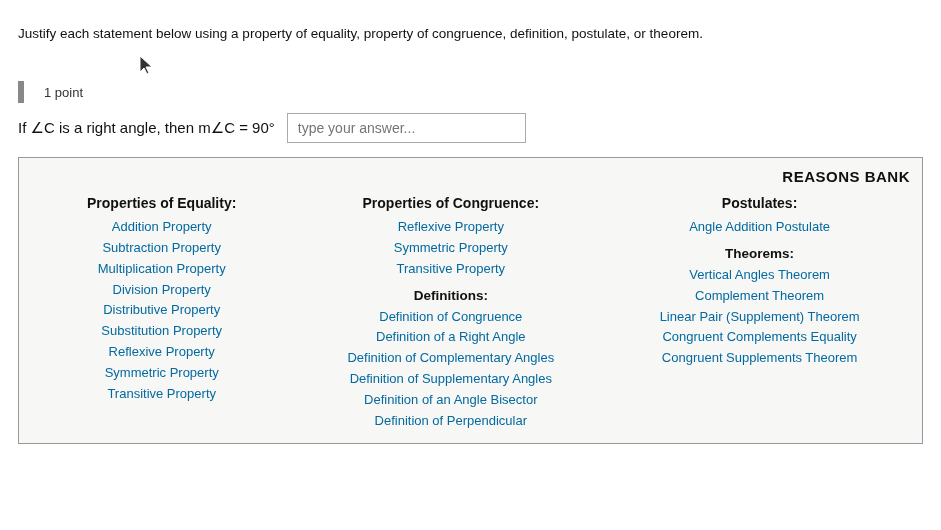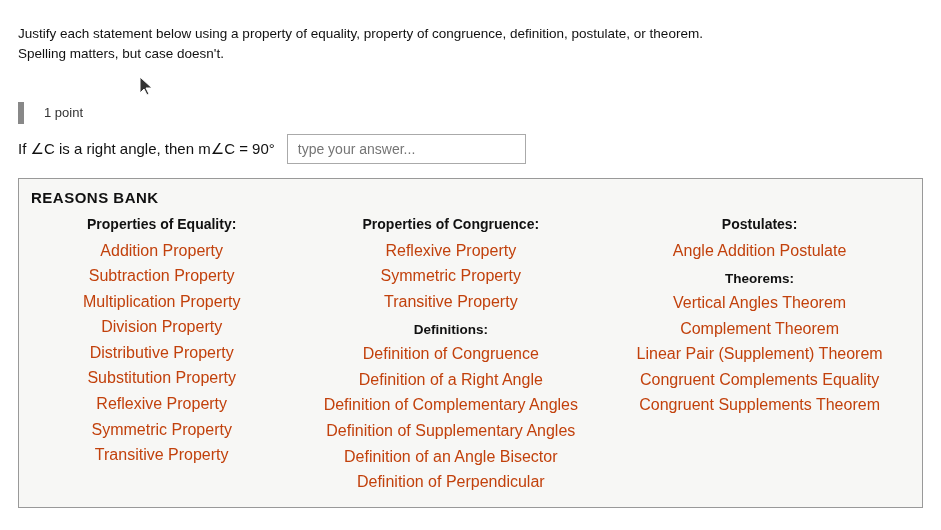--- a/index.html
+++ b/index.html
@@ -63,21 +63,21 @@
       width: 239px;
       outline: none;
       background: #fff;
     }
     .reasons-bank {
       border: 1px solid #999;
       background: #f7f7f5;
       padding: 10px 12px 12px 12px;
     }
     .reasons-bank-title {
-      text-align: left;
+      text-align: right;
       font-weight: bold;
       font-size: 15px;
       margin-bottom: 10px;
       letter-spacing: 0.5px;
       color: #111;
     }
     .reasons-columns {
       display: flex;
       gap: 8px;
       justify-content: space-between;
@@ -88,23 +88,23 @@
     }
     .col-title {
       font-weight: bold;
       font-size: 14px;
       text-align: center;
       margin-bottom: 6px;
       color: #111;
     }
     .col-item {
       text-align: center;
-      font-size: 16px;
+      font-size: 13px;
       line-height: 1.6;
-      color: #c2410c;
+      color: #0369a1;
     }
     .sub-section-title {
       font-weight: bold;
       font-size: 13.5px;
       text-align: center;
       margin-top: 8px;
       margin-bottom: 4px;
       color: #111;
     }
     .col-right {
@@ -119,21 +119,20 @@
       flex: 1.1;
       padding: 0 6px;
     }
   </style>
 </head>
 <body>
 
 <div class="page-container">
   <div class="instructions">
     <span>Justify each statement below using a property of equality, property of congruence, definition, postulate, or theorem.</span><br>
-    <span>Spelling matters, but case doesn't.</span>
   </div>
 
   <div class="cursor-indicator">
     
     <svg width="18" height="22" viewBox="0 0 18 22">
       <polygon points="2,2 2,18 6,14 9,20 11,19 8,13 14,13" fill="#333" stroke="#fff" stroke-width="1"></polygon>
     </svg>
   </div>
 
   <div class="point-label">

